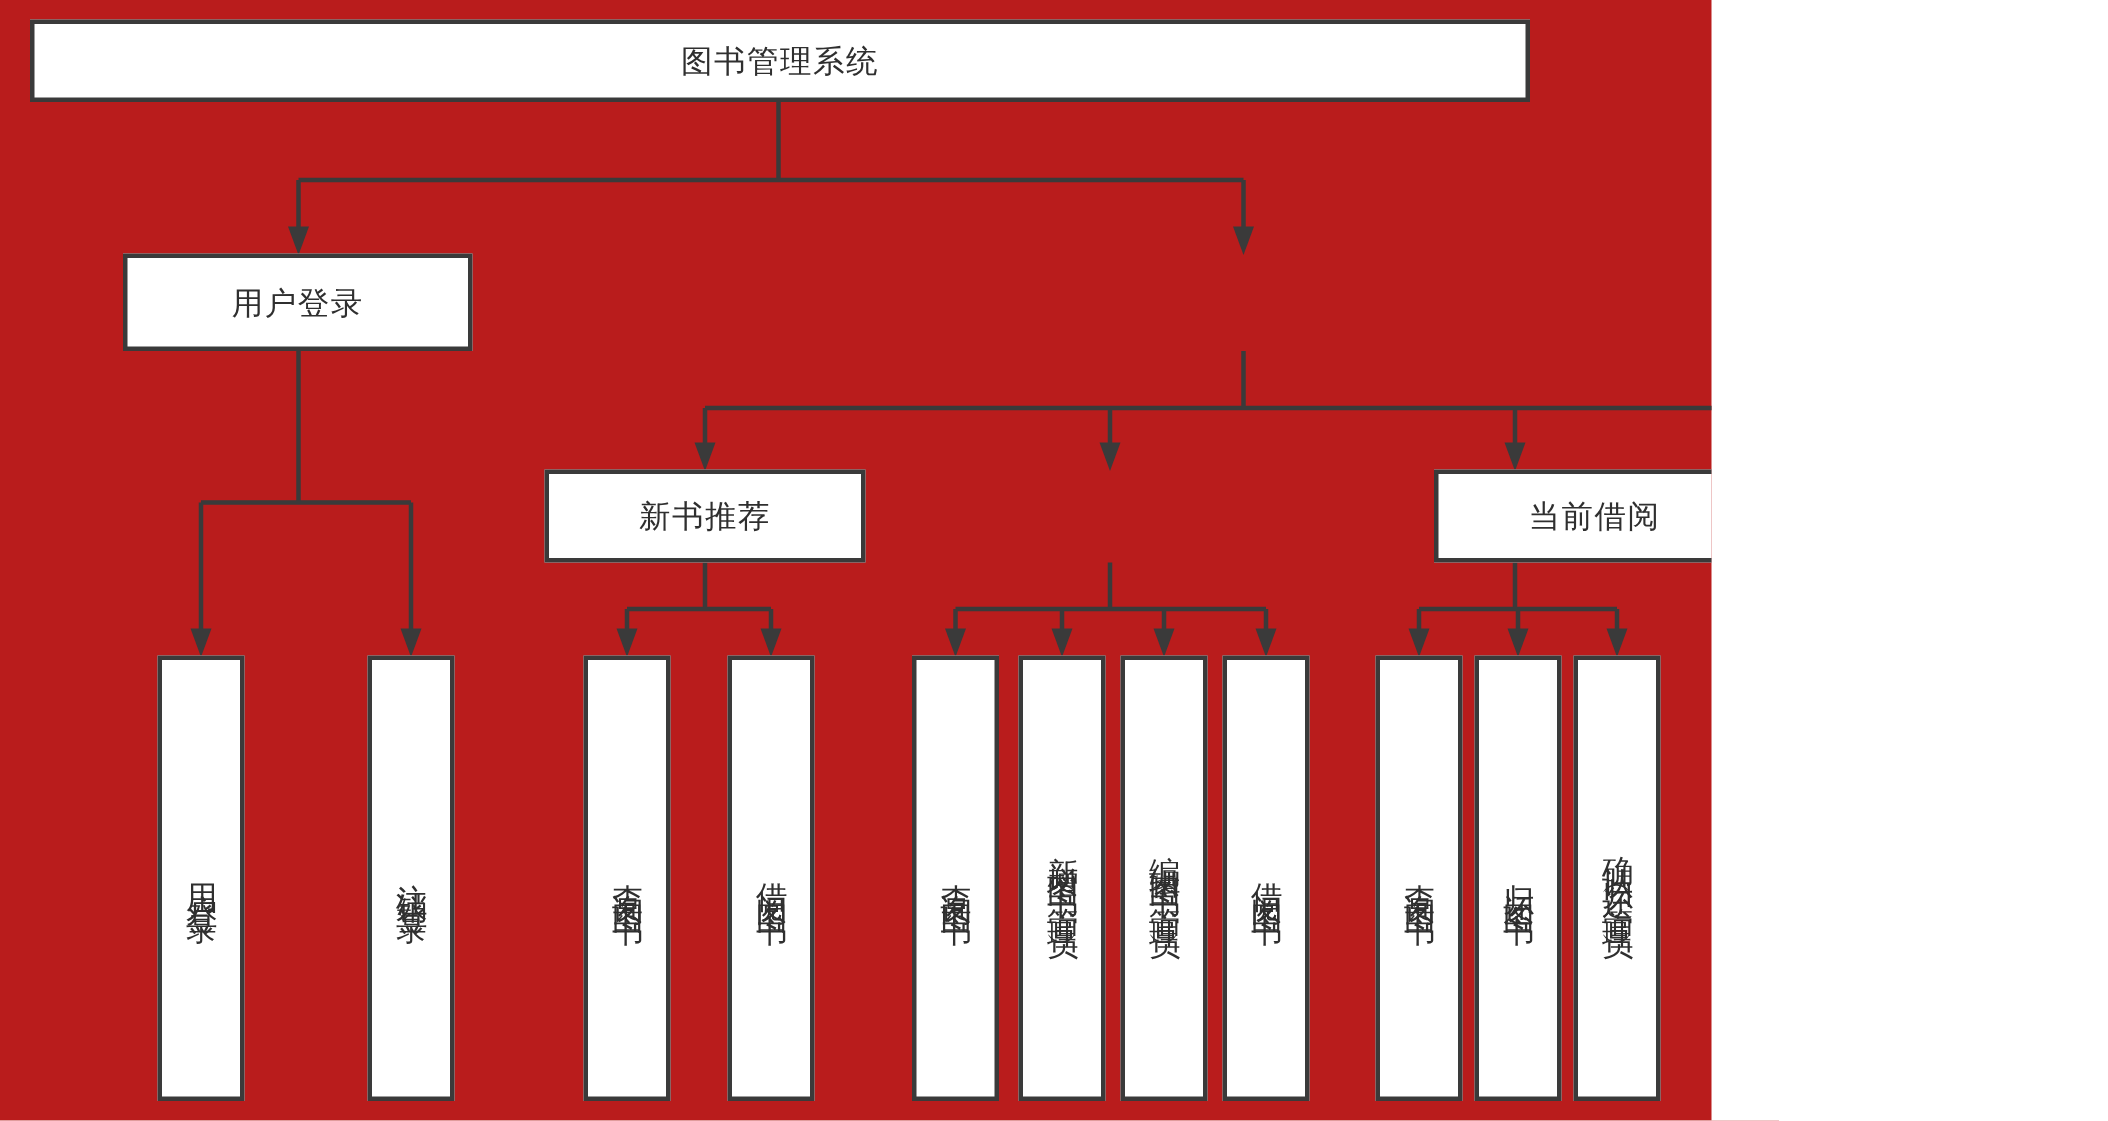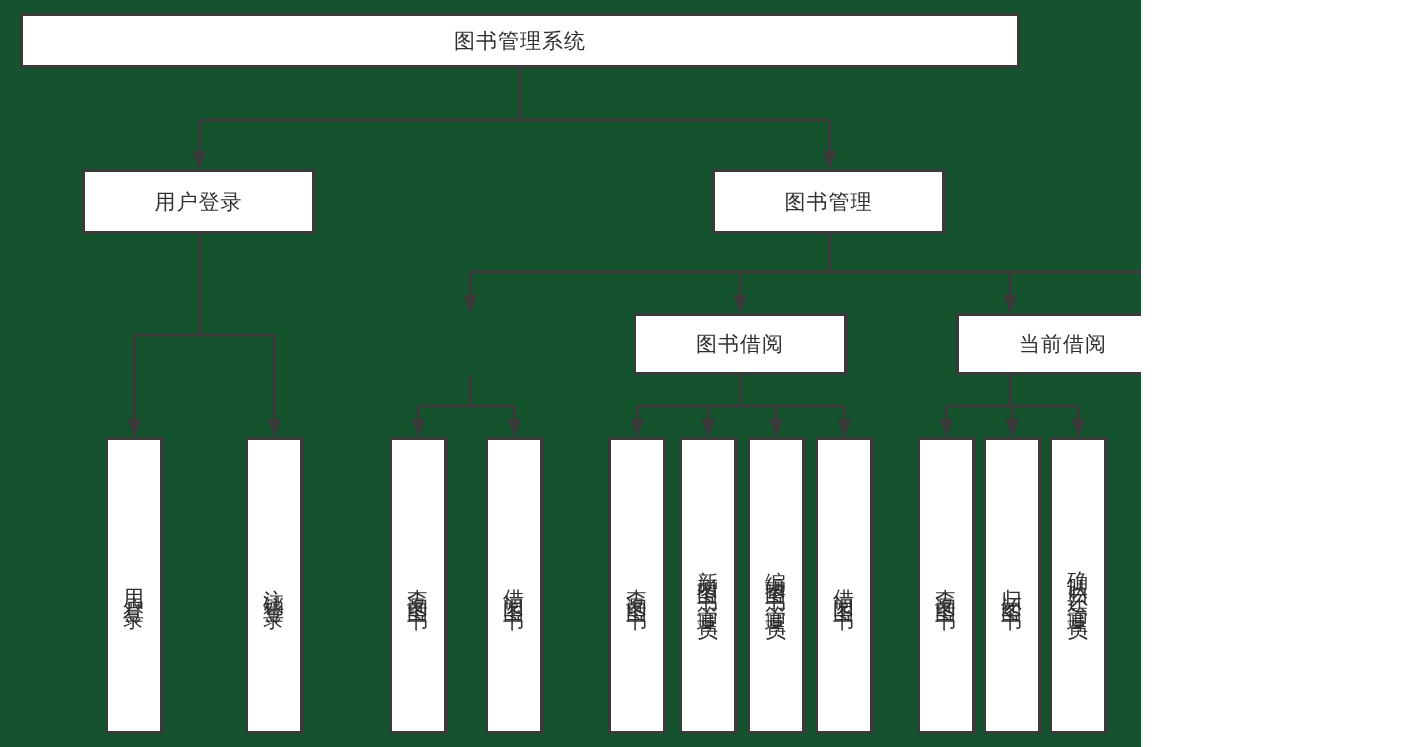--- a/index.html
+++ b/index.html
@@ -5,21 +5,21 @@
   html, body {
     margin: 0;
     padding: 0;
     background: #ffffff;
     font-family: "Liberation Sans", sans-serif;
   }
   .canvas {
     position: relative;
     width: 1141px;
     height: 747px;
-    background: #14532d;
+    background: #b91c1c;
     overflow: hidden;
   }
   .connectors {
     position: absolute;
     left: 0; top: 0;
     width: 1405px;
     height: 747px;
     z-index: 1;
   }
   .connectors path {
@@ -127,26 +127,23 @@
     <polygon points="1336,419 1350,419 1343,438"></polygon>
   </svg>
 
   <div class="node root">
     <span>图书管理系统</span>
   </div>
 
   <div class="node l2" style="left:82px">
     <span>用户登录</span>
   </div>
-  <div class="node l2" style="left:712px">
-    <span>图书管理</span>
-  </div>
 
-  <div class="node l3" style="left:633px">
-    <span>图书借阅</span>
+  <div class="node l3" style="left:363px">
+    <span>新书推荐</span>
   </div>
   <div class="node l3" style="left:956px">
     <span>当前借阅</span>
   </div>
 
   <div class="node leaf" style="left:105px">
     <span class="vtext">用户登录</span>
   </div>
   <div class="node leaf" style="left:245px">
     <span class="vtext">注销登录</span>

